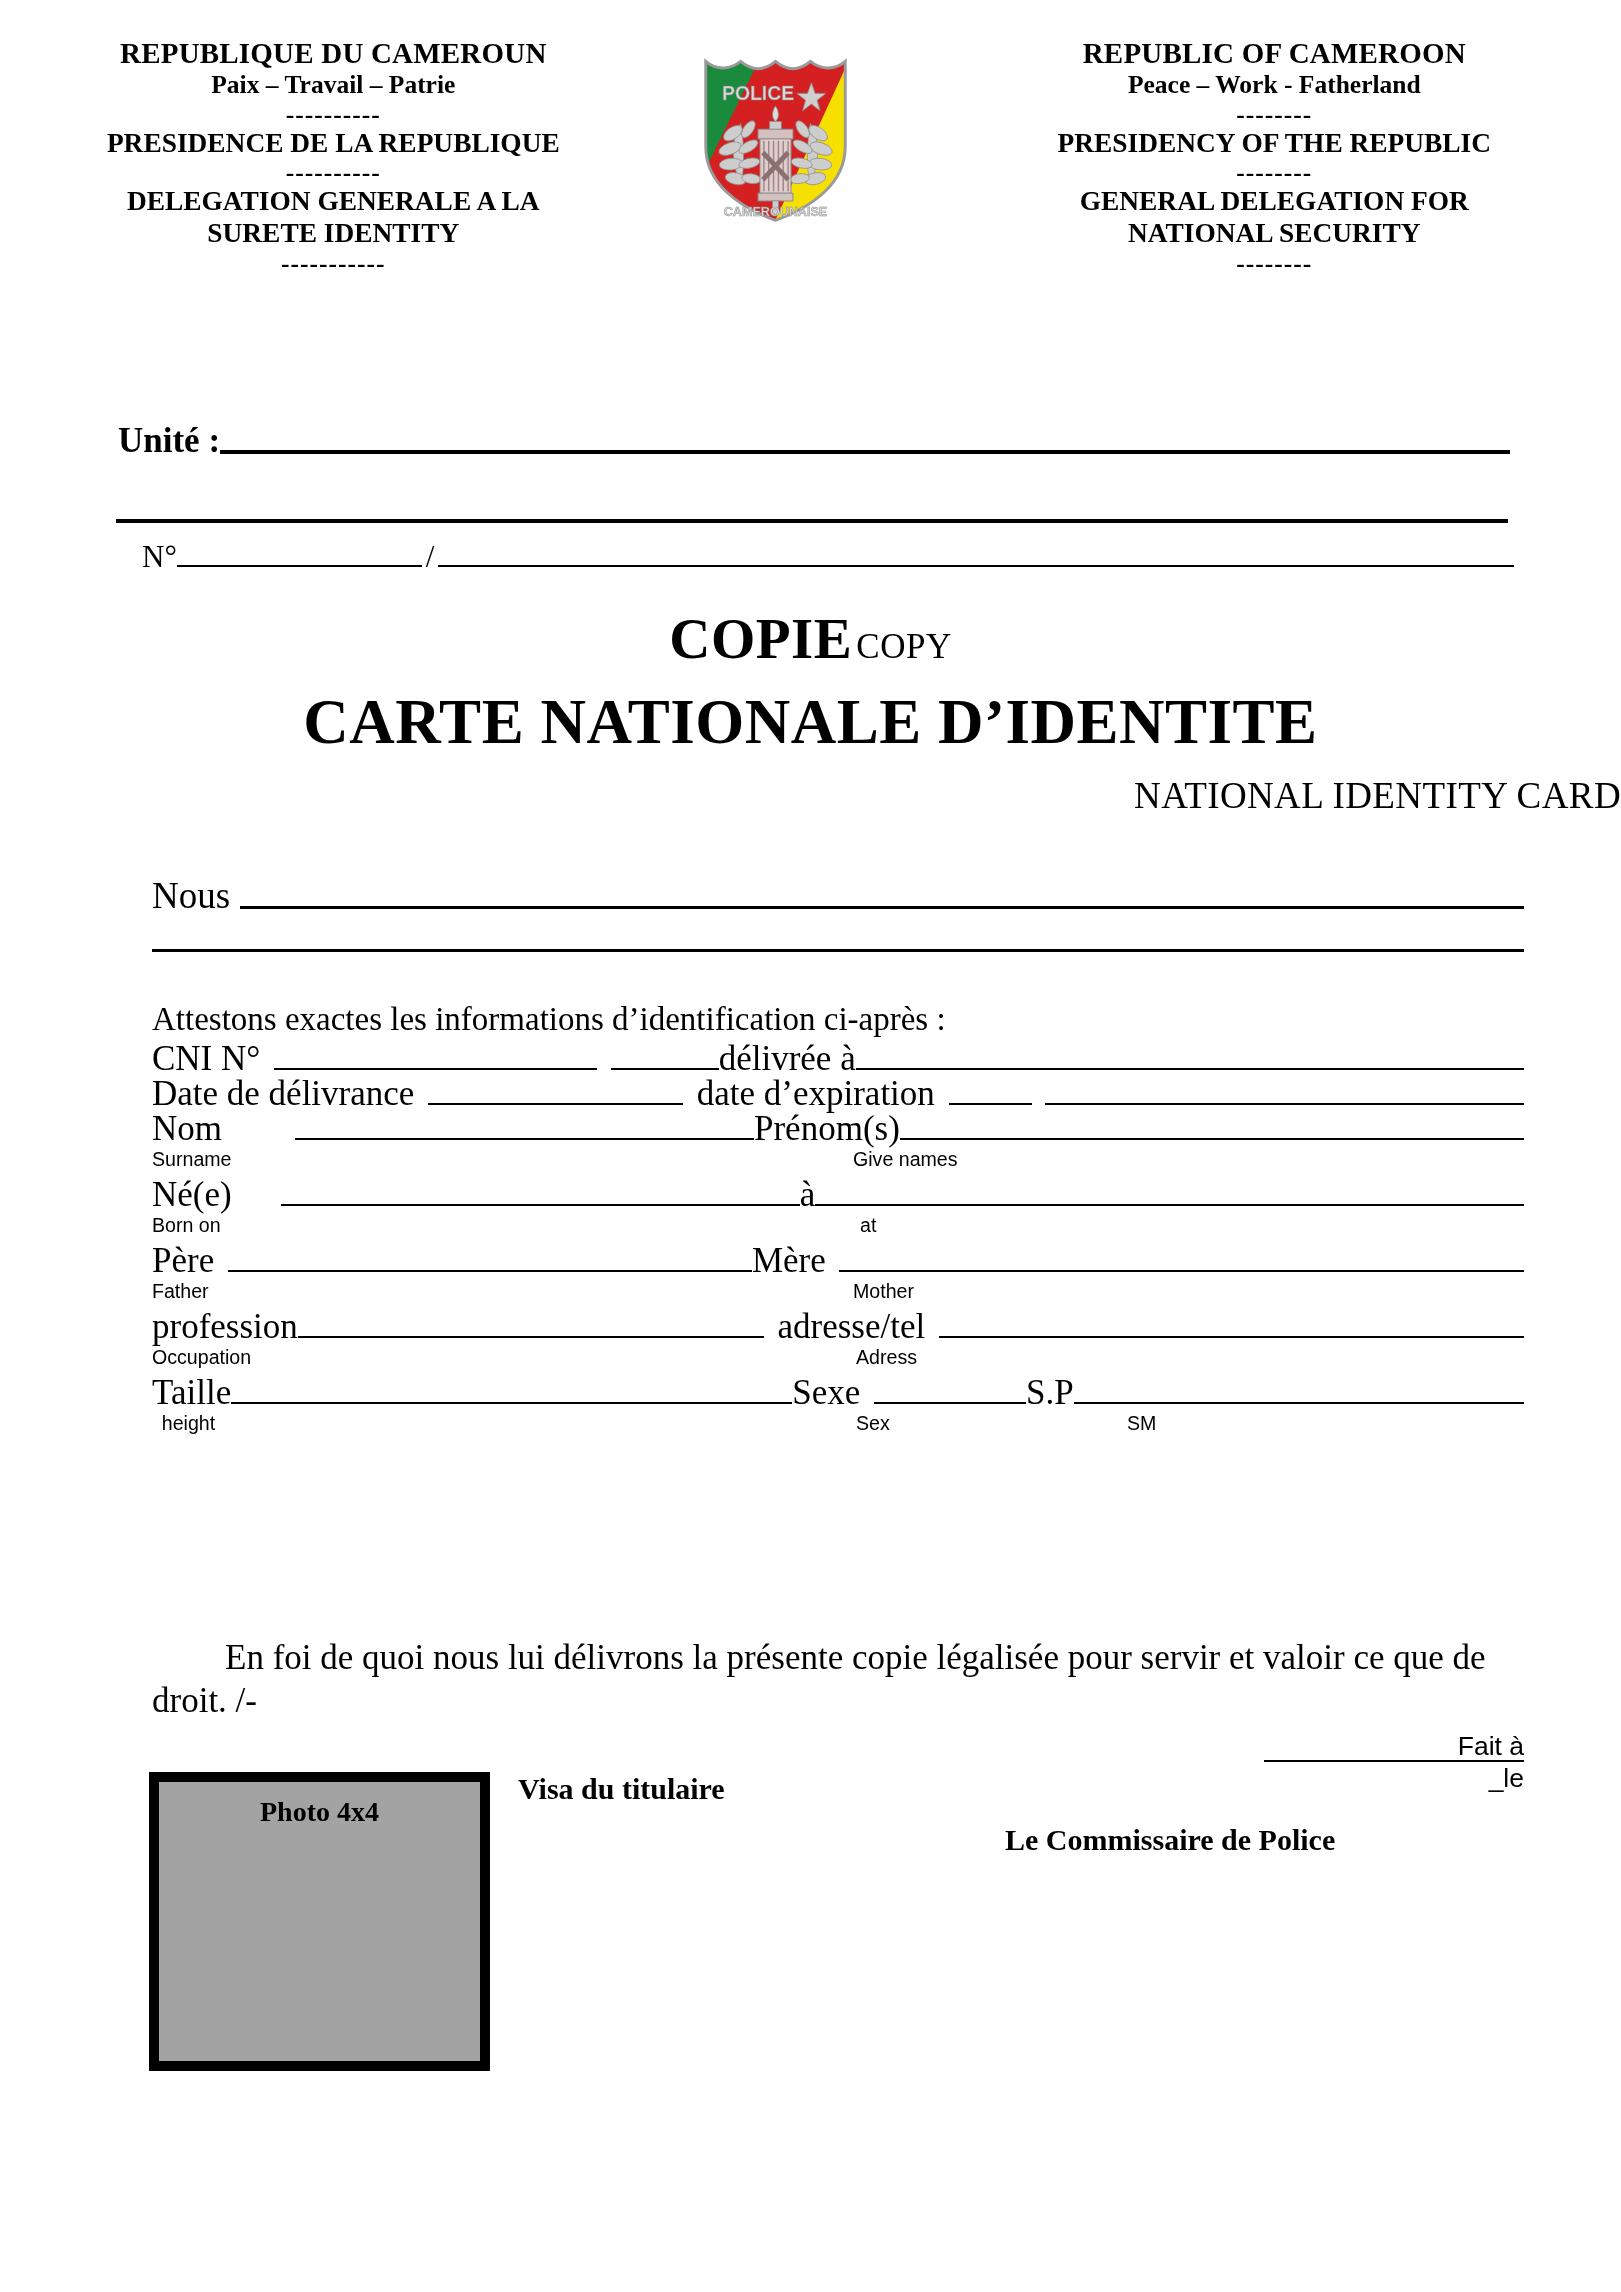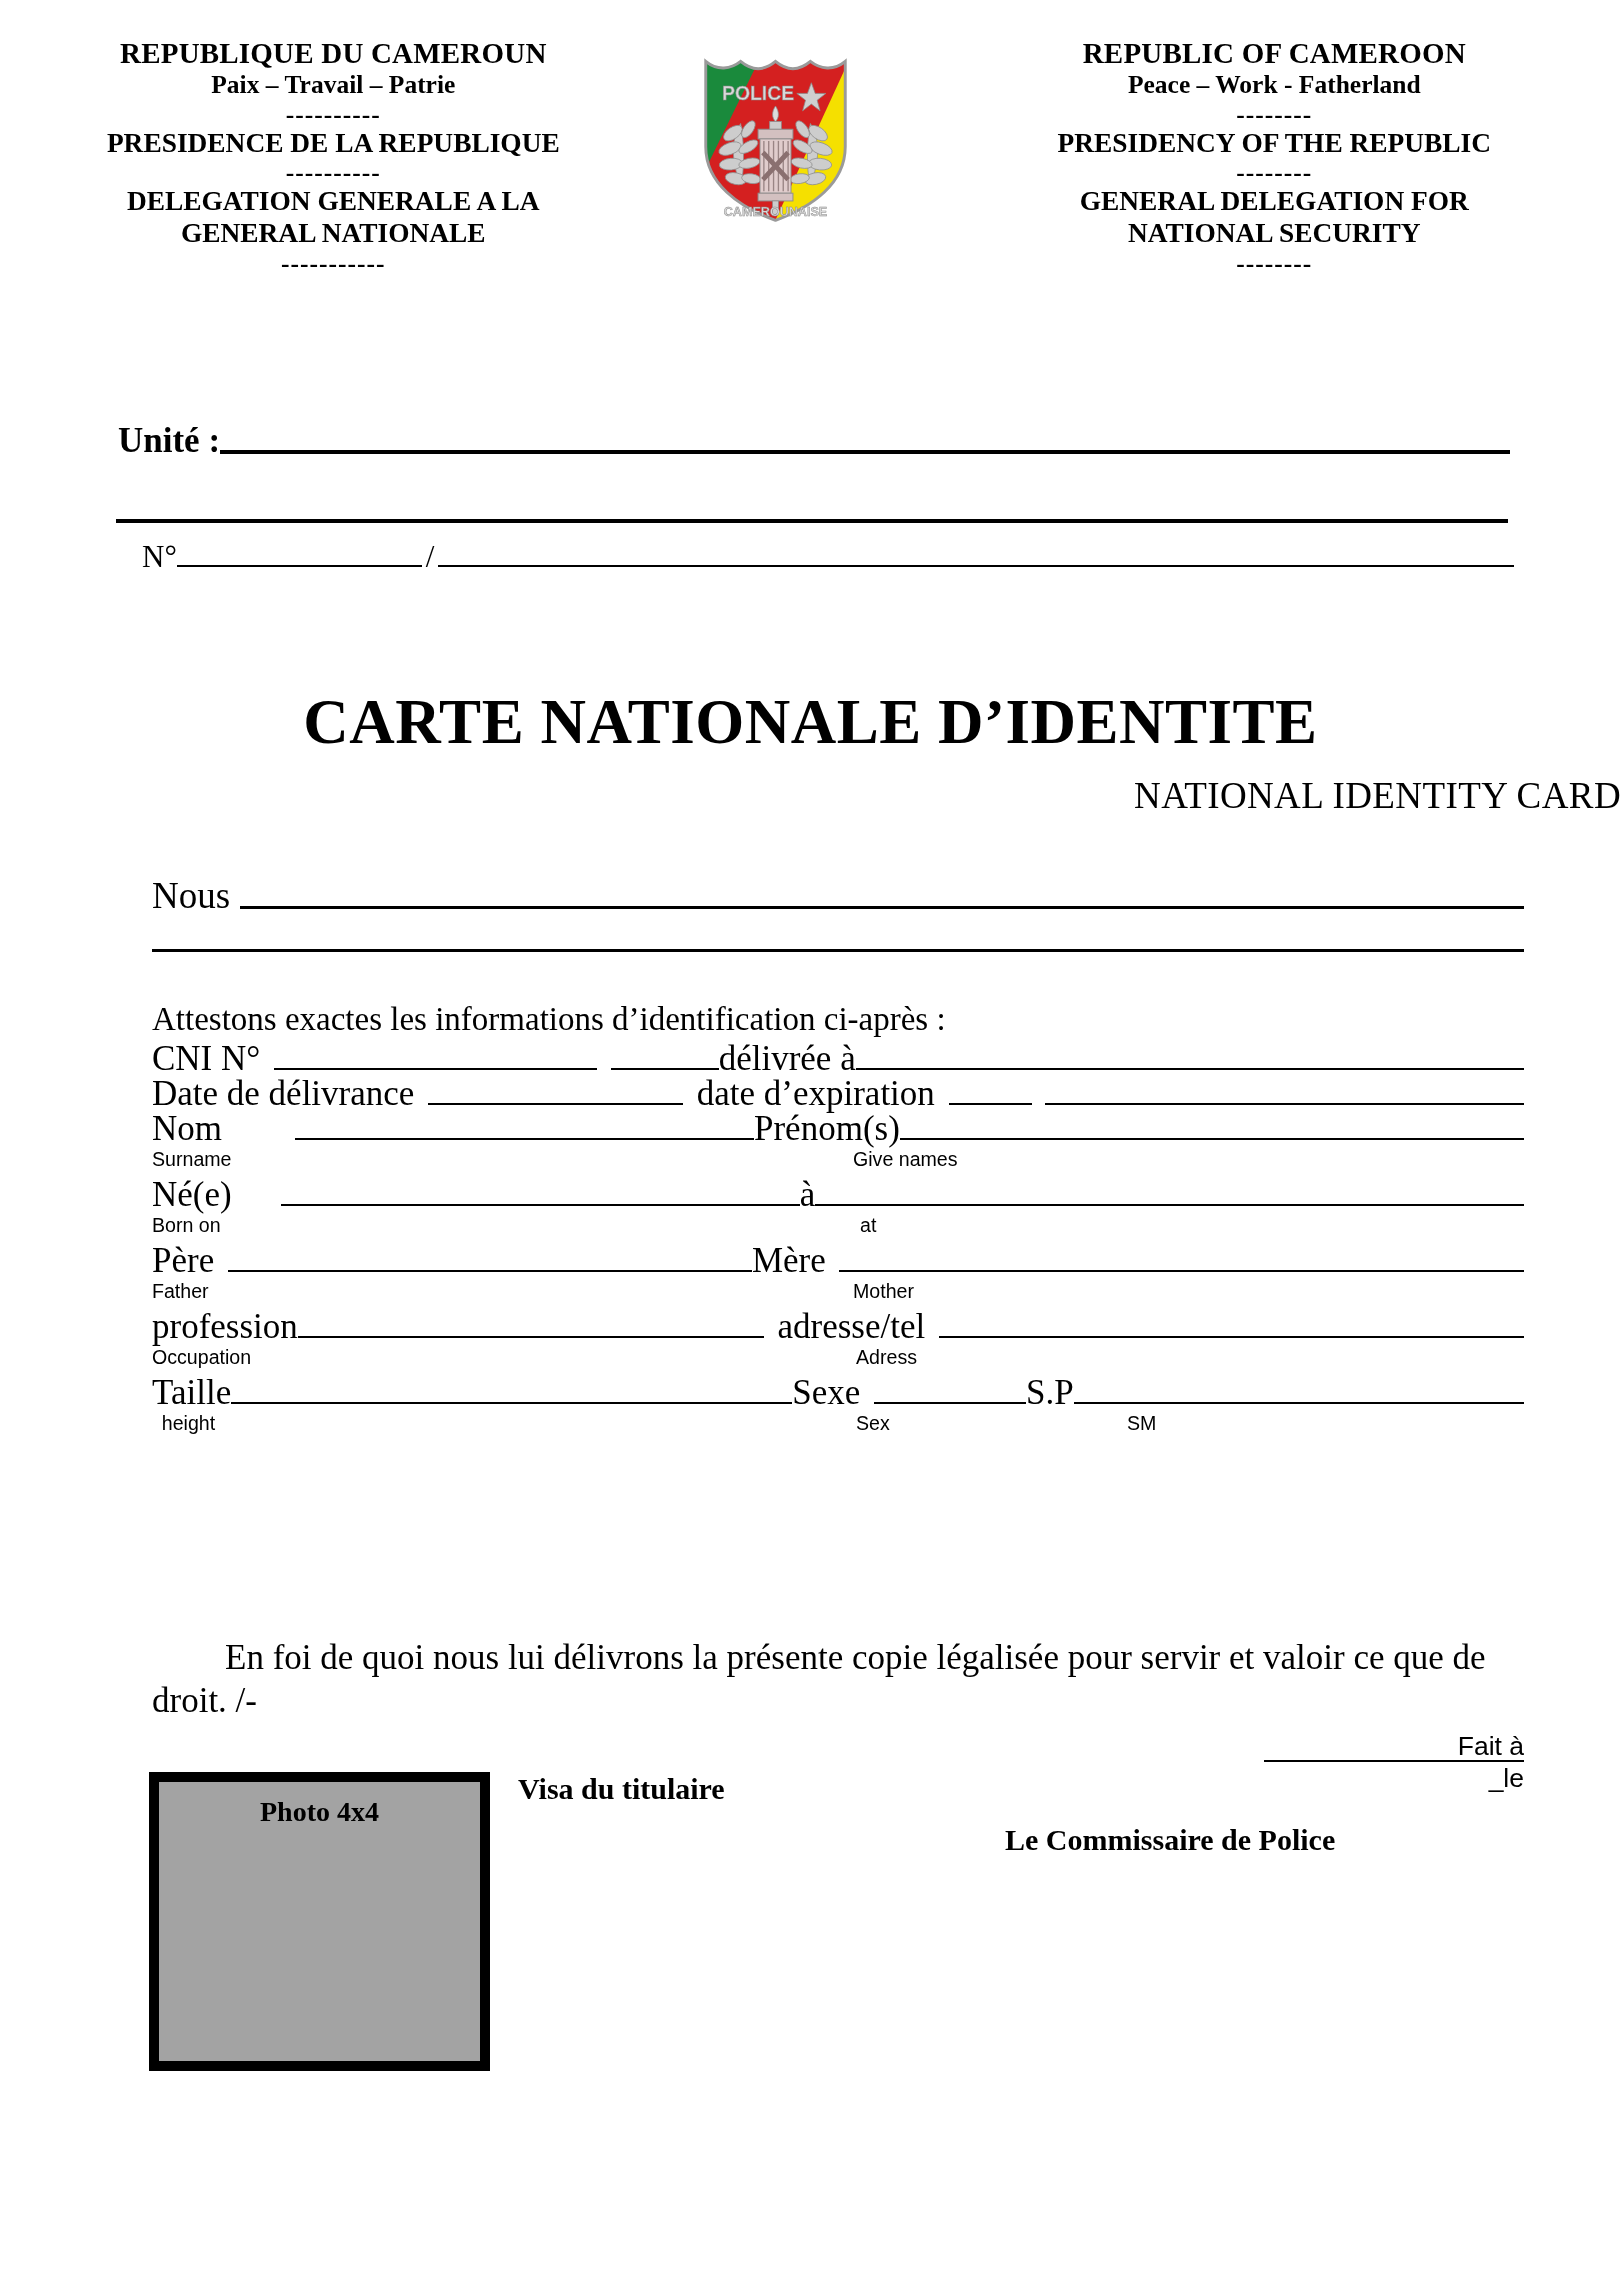--- a/index.html
+++ b/index.html
@@ -277,21 +277,21 @@
 <div class="page">
 
   <div class="header">
     <div class="hdr-col left">
       <div class="hdr-l1">REPUBLIQUE DU CAMEROUN</div>
       <div class="hdr-l2">Paix – Travail – Patrie</div>
       <div class="hdr-dash">----------</div>
       <div class="hdr-l3">PRESIDENCE DE LA REPUBLIQUE</div>
       <div class="hdr-dash">----------</div>
       <div class="hdr-l4">DELEGATION GENERALE A LA</div>
-      <div class="hdr-l4">GENERAL NATIONALE</div>
+      <div class="hdr-l4">SURETE IDENTITY</div>
       <div class="hdr-dash">-----------</div>
     </div>
 
     <div class="hdr-col right">
       <div class="hdr-l1">REPUBLIC OF CAMEROON</div>
       <div class="hdr-l2">Peace – Work - Fatherland</div>
       <div class="hdr-dash">--------</div>
       <div class="hdr-l3">PRESIDENCY OF THE REPUBLIC</div>
       <div class="hdr-dash">--------</div>
       <div class="hdr-l4">GENERAL DELEGATION FOR</div>
@@ -374,20 +374,23 @@
   </div>
   <div class="rule-thick2"></div>
 
   <div class="no-row">
     <span class="no-label">N°</span>
     <span class="ul-seg" style="width:245px"></span>
     <span class="slash">/</span>
     <span class="ul-seg" style="flex:1"></span>
   </div>
 
+  <div class="t-copie">
+    <span class="big">COPIE</span><span> </span><span class="small">COPY</span>
+  </div>
   <div class="t-main">CARTE NATIONALE D’IDENTITE</div>
   <div class="t-sub">NATIONAL IDENTITY CARD</div>
 
   <div class="nous-row">
     <span class="lbl">Nous</span>
     <span class="rule-med"></span>
   </div>
   <div class="rule-med2"></div>
 
   <div class="form">

